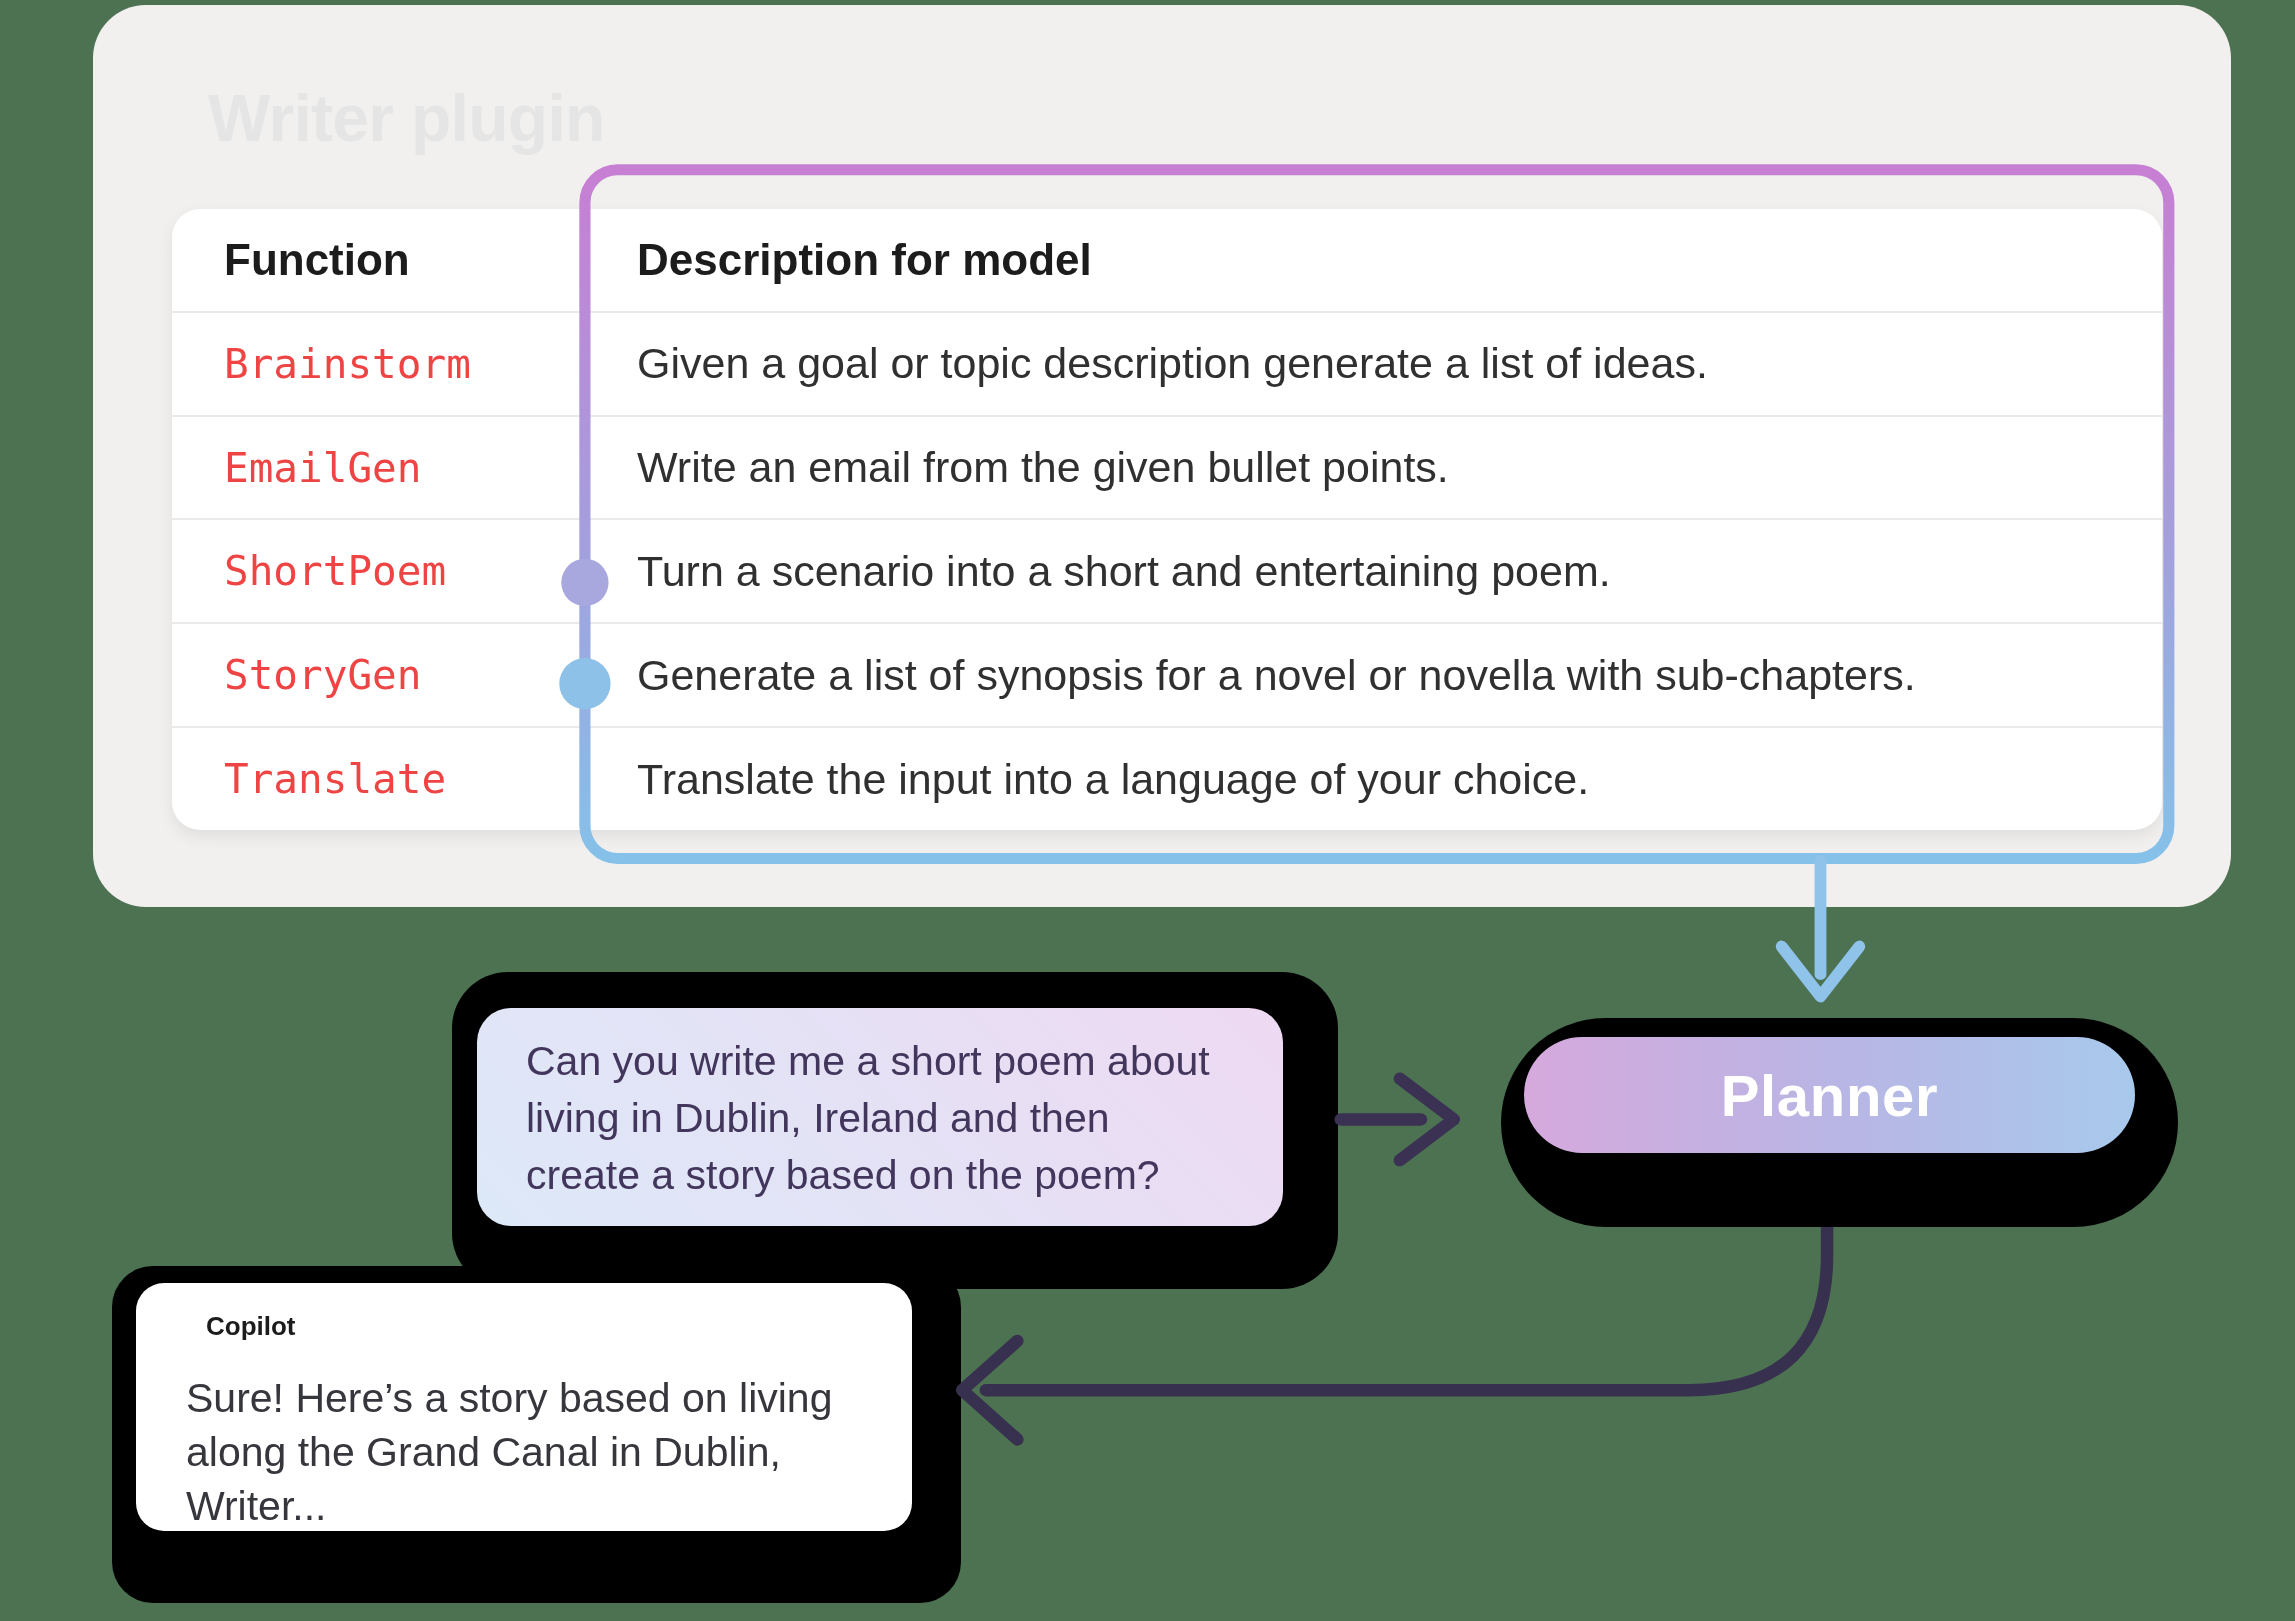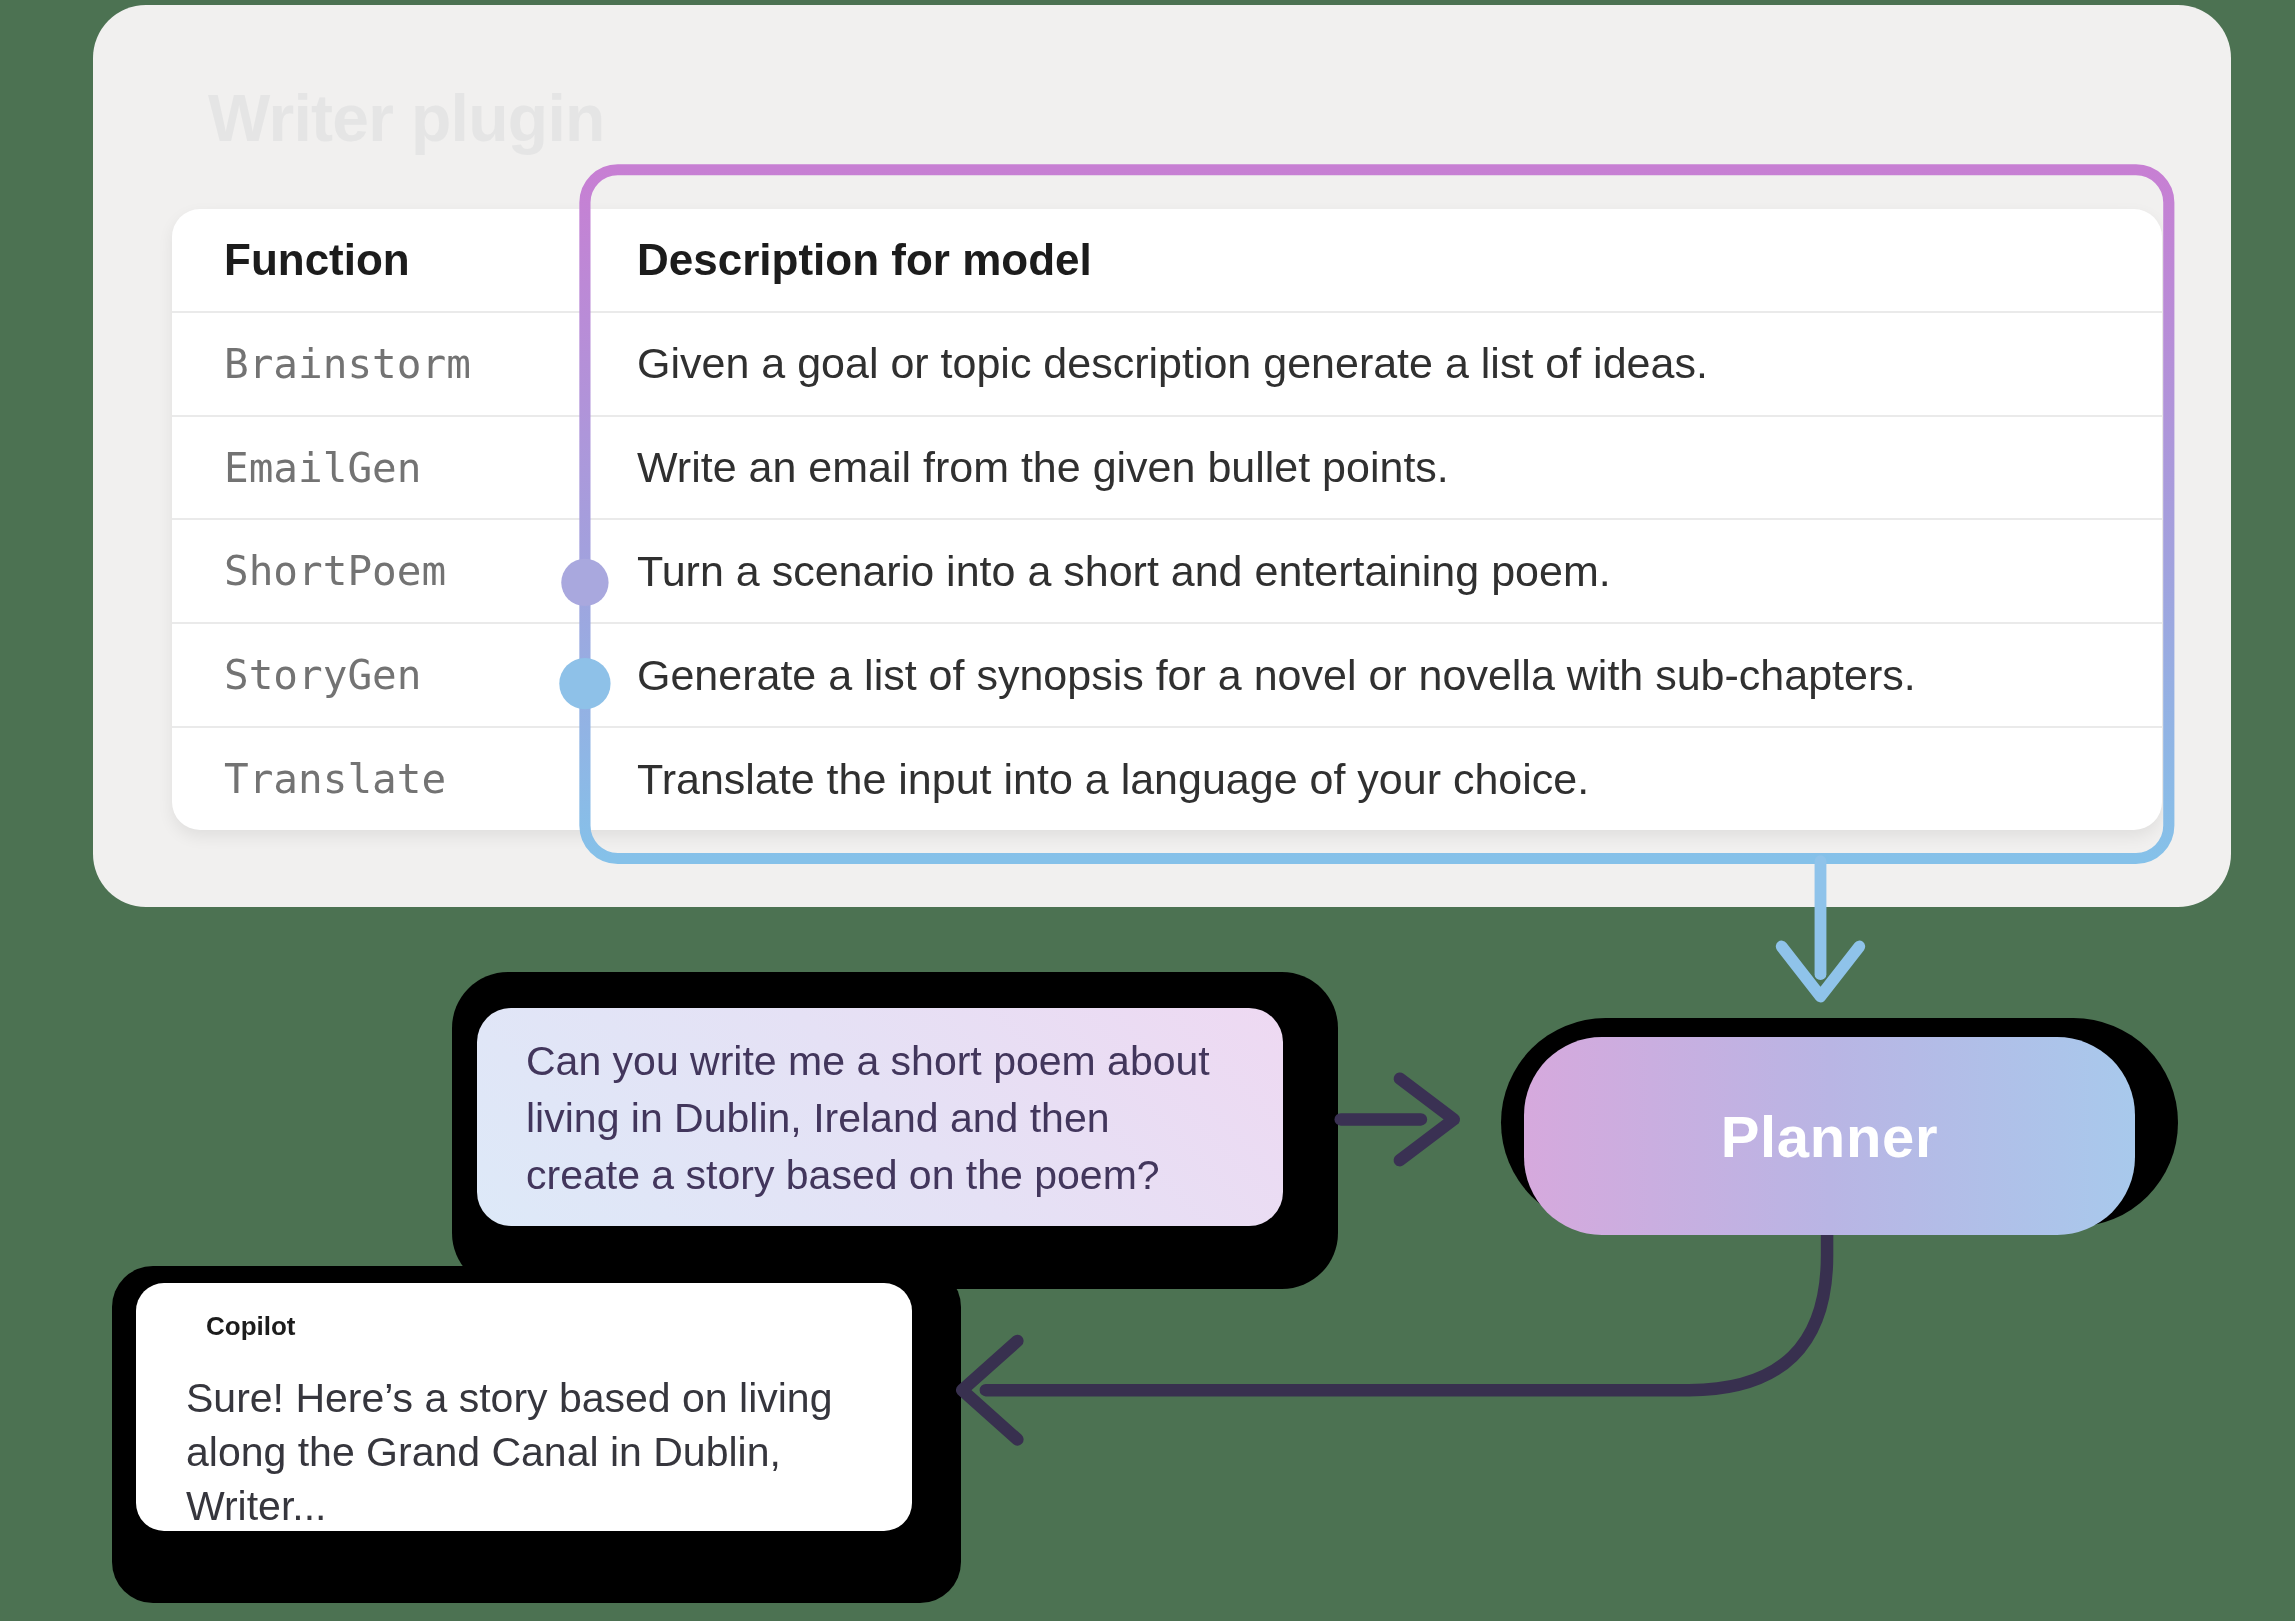--- a/index.html
+++ b/index.html
@@ -26,21 +26,21 @@
     position: absolute; left: 172px; top: 209px; width: 1990px; height: 621px;
     background: #ffffff; border-radius: 28px;
     box-shadow: 0 6.6px 16px rgba(0,0,0,0.07);
     display: flex; flex-direction: column; overflow: hidden;
   }
   .trow { flex: 1 1 0; display: flex; align-items: center; }
   .trow + .trow { border-top: 2px solid #eaeaea; }
   .cell-fn {
     width: 465px; padding-left: 52px; box-sizing: border-box;
     font-family: "DejaVu Sans Mono", monospace;
-    font-size: 41px; color: #737373; white-space: nowrap;
+    font-size: 41px; color: #ef4444; white-space: nowrap;
   }
   .cell-desc { flex: 1; font-size: 43px; color: #303030; white-space: nowrap; }
   .trow.hdr .cell-fn { font-family: "Liberation Sans", sans-serif; font-size: 44px; font-weight: 700; color: #1c1c1c; }
   .trow.hdr .cell-desc { font-size: 44px; font-weight: 700; color: #1c1c1c; }
 
   
   svg.overlay { position: absolute; left: 0; top: 0; pointer-events: none; }
 
   
   .blob { position: absolute; background: #000; }
@@ -50,21 +50,21 @@
     border-radius: 34px;
     background: linear-gradient(225deg, #eed9f2 0%, #e5e1f5 48%, #dde9f8 100%);
   }
   .user-text {
     position: absolute; left: 526px; top: 1033px;
     font-size: 41px; line-height: 57px; color: #42365c;
   }
 
   .planner-shadow { left: 1501px; top: 1018px; width: 677px; height: 209px; border-radius: 105px; }
   .planner-pill {
-    position: absolute; left: 1524px; top: 1037px; width: 611px; height: 198px;
+    position: absolute; left: 1524px; top: 1037px; width: 611px; height: 116px;
     border-radius: 78px;
     background: linear-gradient(90deg, #d6a9dd 0%, #b9b5e4 50%, #a8c9ec 100%);
     display: flex; align-items: center; justify-content: center;
   }
   .planner-label { font-size: 58px; font-weight: 700; color: #ffffff; letter-spacing: 0.7px; }
 
   .copilot-shadow { left: 112px; top: 1266px; width: 849px; height: 337px; border-radius: 41px; }
   .copilot-bubble {
     position: absolute; left: 136px; top: 1283px; width: 776px; height: 248px;
     background: #ffffff; border-radius: 28px;

